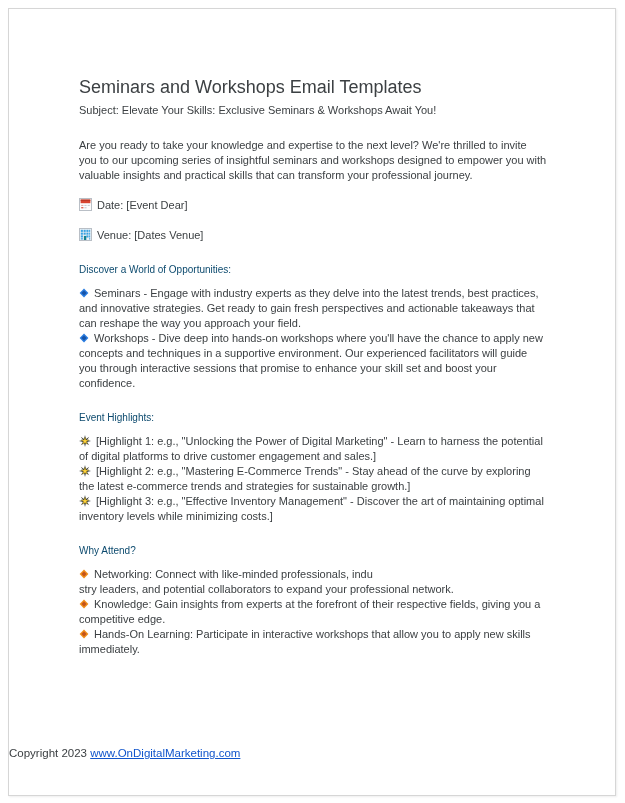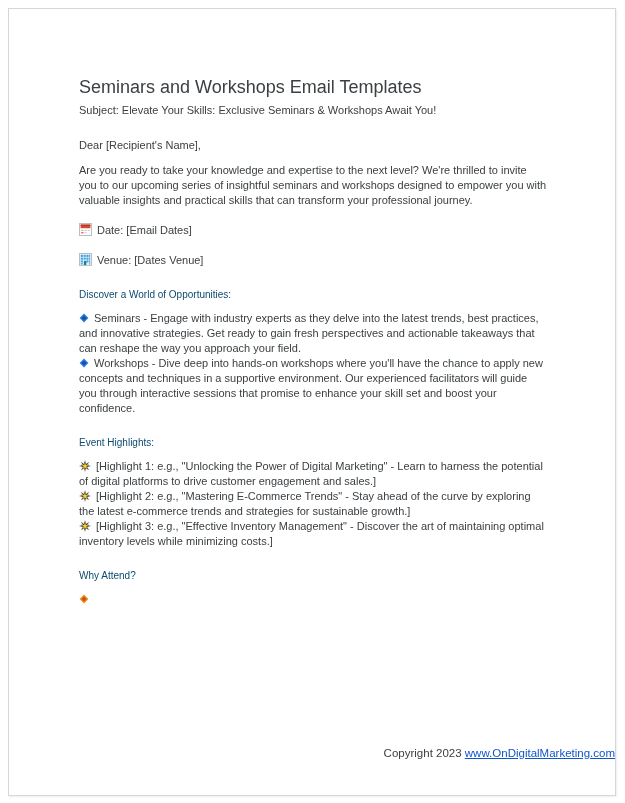--- a/index.html
+++ b/index.html
@@ -33,50 +33,49 @@
   .detail-row:last-child { margin-bottom: 0; }
   .bullet { margin: 0; }
   .btxt { white-space: pre-line; }
   .icn {
     display: inline-block; vertical-align: -2px; margin-right: 5px;
     white-space: normal; line-height: 0;
   }
   .icn-sm { vertical-align: -1px; }
   .footer {
     position: absolute; left: 0; right: 0; top: 737px;
-    text-align: right; font-size: 11.5px; line-height: 15px;
+    text-align: left; font-size: 11.5px; line-height: 15px;
   }
   a.link { color: #1155cc; text-decoration: underline; cursor: pointer; }
 </style>
 </head>
 <body>
 
 <div class="page">
 
   <h1 class="title">Seminars and Workshops Email Templates</h1>
 
   <p class="subject">Subject: Elevate Your Skills: Exclusive Seminars &amp; Workshops Await You!</p>
 
-  <p class="greeting">Dear [Recipient's Name],</p>
 
   <p class="multi intro">Are you ready to take your knowledge and expertise to the next level? We're thrilled to invite
 you to our upcoming series of insightful seminars and workshops designed to empower you with
 valuable insights and practical skills that can transform your professional journey.</p>
 
   <div>
     <p class="detail-row"><span class="icn"><svg width="13" height="13" viewBox="0 0 13 13">
             <rect x="0.5" y="0.5" width="12" height="12" fill="#fdfdfd" stroke="#b9bfc6"></rect>
             <rect x="1.6" y="1.6" width="9.8" height="3.6" fill="#d8442f"></rect>
             <rect x="1.6" y="1.6" width="9.8" height="1.1" fill="#b03222"></rect>
             <rect x="2.2" y="6.9" width="2.2" height="1.1" fill="#d9b0aa"></rect>
             <rect x="5.4" y="6.9" width="2.2" height="1.1" fill="#c9cdd2"></rect>
             <rect x="8.6" y="6.9" width="2.2" height="1.1" fill="#c9cdd2"></rect>
             <rect x="2.2" y="9.2" width="2.2" height="1.1" fill="#d8442f"></rect>
             <rect x="5.4" y="9.2" width="2.2" height="1.1" fill="#c9cdd2"></rect>
-          </svg></span><span class="btxt">Date: [Email Dates]</span></p>
+          </svg></span><span class="btxt">Date: [Event Dear]</span></p>
     <p class="detail-row"><span class="icn"><svg width="13" height="13" viewBox="0 0 13 13">
             <rect x="0.5" y="0.5" width="12" height="12" fill="#eef1f4" stroke="#b9bfc6"></rect>
             <g fill="#38a3e3">
               <rect x="1.8" y="1.8" width="2.1" height="2.1"></rect>
               <rect x="4.6" y="1.8" width="2.1" height="2.1"></rect>
               <rect x="7.4" y="1.8" width="2.1" height="2.1"></rect>
               <rect x="10.1" y="1.8" width="1.1" height="2.1"></rect>
               <rect x="1.8" y="4.6" width="2.1" height="2.1"></rect>
               <rect x="4.6" y="4.6" width="2.1" height="2.1"></rect>
               <rect x="7.4" y="4.6" width="2.1" height="2.1"></rect>
@@ -125,21 +124,32 @@
             <path d="M12 4.5 L13.9 9.8 L19.5 9.9 L15 13.2 L16.7 18.6 L12 15.3 L7.3 18.6 L9 13.2 L4.5 9.9 L10.1 9.8 Z" fill="#ffd23e" stroke="#6b5b00" stroke-width="0.8"></path>
           </svg></span><span class="btxt">[Highlight 3: e.g., "Effective Inventory Management" - Discover the art of maintaining optimal
 inventory levels while minimizing costs.]</span></p>
   </section>
 
   <section>
     <h2 class="section-heading">Why Attend?</h2>
     <p class="bullet"><span class="icn icn-sm"><svg width="10" height="10" viewBox="0 0 10 10">
             <path d="M5 0.6 L9.4 5 L5 9.4 L0.6 5 Z" fill="#ef8e1b"></path>
             <path d="M5 2.5 L7.5 5 L5 7.5 L2.5 5 Z" fill="#c3531a"></path>
-          </svg></span></p>
+          </svg></span><span class="btxt">Networking: Connect with like-minded professionals, indu
+stry leaders, and potential collaborators to expand your professional network.</span></p>
+    <p class="bullet"><span class="icn icn-sm"><svg width="10" height="10" viewBox="0 0 10 10">
+            <path d="M5 0.6 L9.4 5 L5 9.4 L0.6 5 Z" fill="#ef8e1b"></path>
+            <path d="M5 2.5 L7.5 5 L5 7.5 L2.5 5 Z" fill="#c3531a"></path>
+          </svg></span><span class="btxt">Knowledge: Gain insights from experts at the forefront of their respective fields, giving you a
+competitive edge.</span></p>
+    <p class="bullet"><span class="icn icn-sm"><svg width="10" height="10" viewBox="0 0 10 10">
+            <path d="M5 0.6 L9.4 5 L5 9.4 L0.6 5 Z" fill="#ef8e1b"></path>
+            <path d="M5 2.5 L7.5 5 L5 7.5 L2.5 5 Z" fill="#c3531a"></path>
+          </svg></span><span class="btxt">Hands-On Learning: Participate in interactive workshops that allow you to apply new skills
+immediately.</span></p>
   </section>
 
   <div class="footer">
     <span>Copyright 2023</span>
     <a class="link">www.OnDigitalMarketing.com</a>
   </div>
 
 </div>
 
 </body></html>

